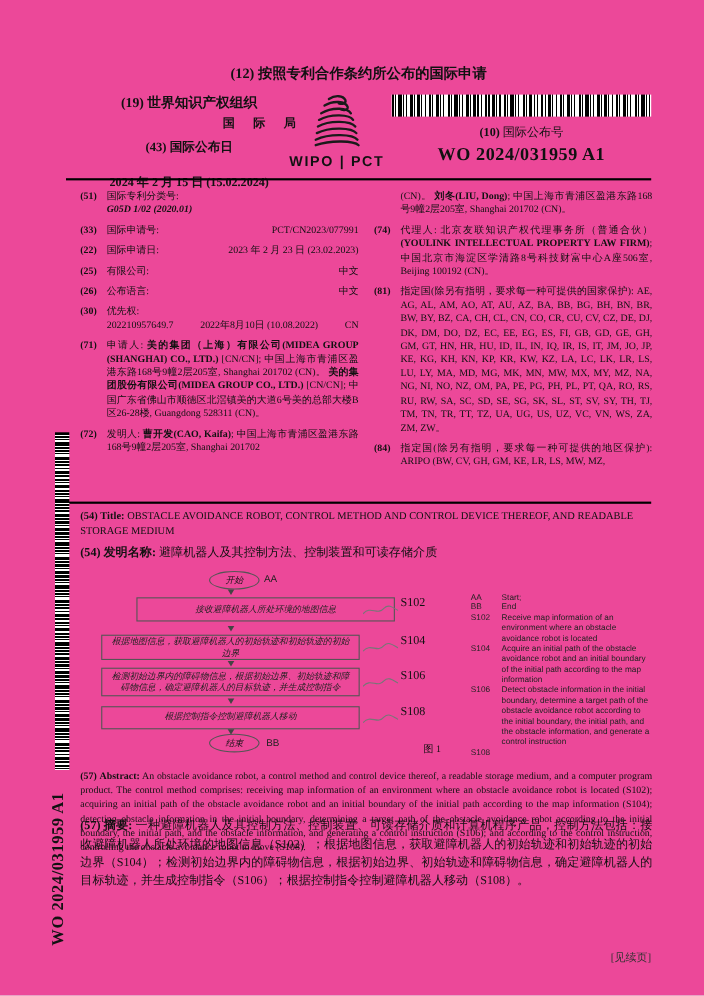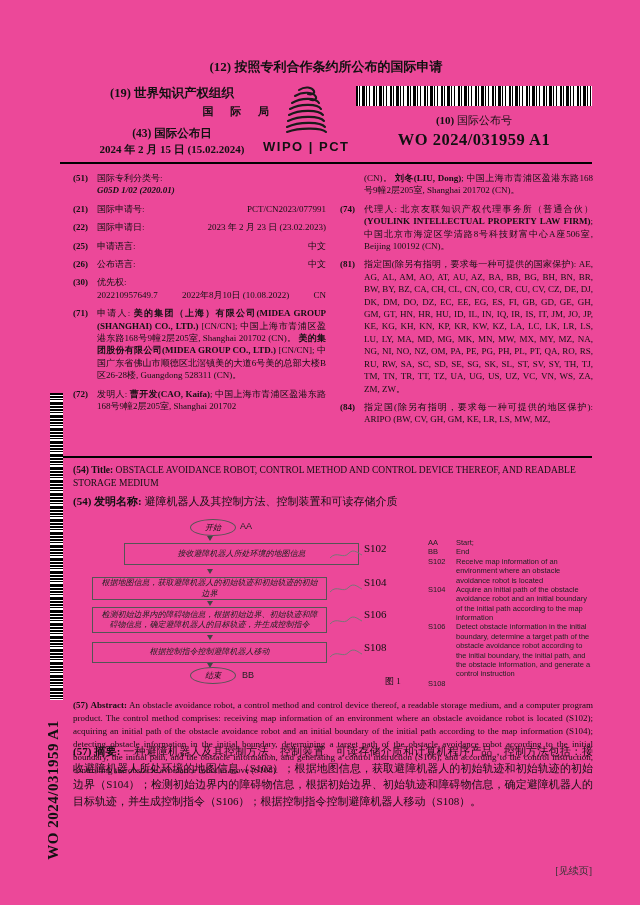--- a/index.html
+++ b/index.html
@@ -11,21 +11,21 @@
   }
   b, .bold { font-weight:bold; }
 
   
   .line12 { position:absolute; top:58px; left:60px; width:532px; text-align:center;
             font-weight:bold; font-size:13px; }
   .hdr-left { position:absolute; top:85px; left:68px; width:208px; text-align:center; }
   .h19 { font-size:12.5px; font-weight:bold; }
   .h19sub { font-size:11px; font-weight:bold; letter-spacing:7px; margin-top:2px;text-align:right; }
   .h43 { font-size:11.5px; font-weight:bold; margin-top:7px; }
-  .h43date { font-size:11px; font-weight:bold; margin-top:1px; }
+  .h43date { font-size:11px; font-weight:bold; margin-top:17px; }
 
   .logo { position:absolute; top:84px; left:263px; width:86px; }
   .logo svg { display:block; margin:0 auto; }
   .logo-caption { font-family:"Liberation Sans","DejaVu Sans",sans-serif;
                   font-size:13px; font-weight:bold; letter-spacing:1.5px; margin-top:3px; white-space:nowrap; }
 
   .hdr-right { position:absolute; top:86px; left:356px; width:236px; text-align:center; }
   .barcode-top { height:20px; width:236px;
     background:repeating-linear-gradient(90deg,
       #000 0px,#000 2px,#fff 2px,#fff 3px,#000 3px,#000 4px,#fff 4px,#fff 6px,
@@ -147,39 +147,39 @@
 
       <div class="entry">
         <span class="num">(51)</span>
         <div class="body">
           <div>国际专利分类号:</div>
           <div class="ipc-val">G05D 1/02 (2020.01)</div>
         </div>
       </div>
 
       <div class="entry">
-        <span class="num">(21)</span>
+        <span class="num">(33)</span>
         <div class="body kv">
           <span>国际申请号:</span>
           <span class="val">PCT/CN2023/077991</span>
         </div>
       </div>
 
       <div class="entry">
         <span class="num">(22)</span>
         <div class="body kv">
           <span>国际申请日:</span>
           <span class="val">2023 年 2 月 23 日 (23.02.2023)</span>
         </div>
       </div>
 
       <div class="entry">
         <span class="num">(25)</span>
         <div class="body kv">
-          <span>申请语言:</span>
+          <span>有限公司:</span>
           <span class="val">中文</span>
         </div>
       </div>
 
       <div class="entry">
         <span class="num">(26)</span>
         <div class="body kv">
           <span>公布语言:</span>
           <span class="val">中文</span>
         </div>

